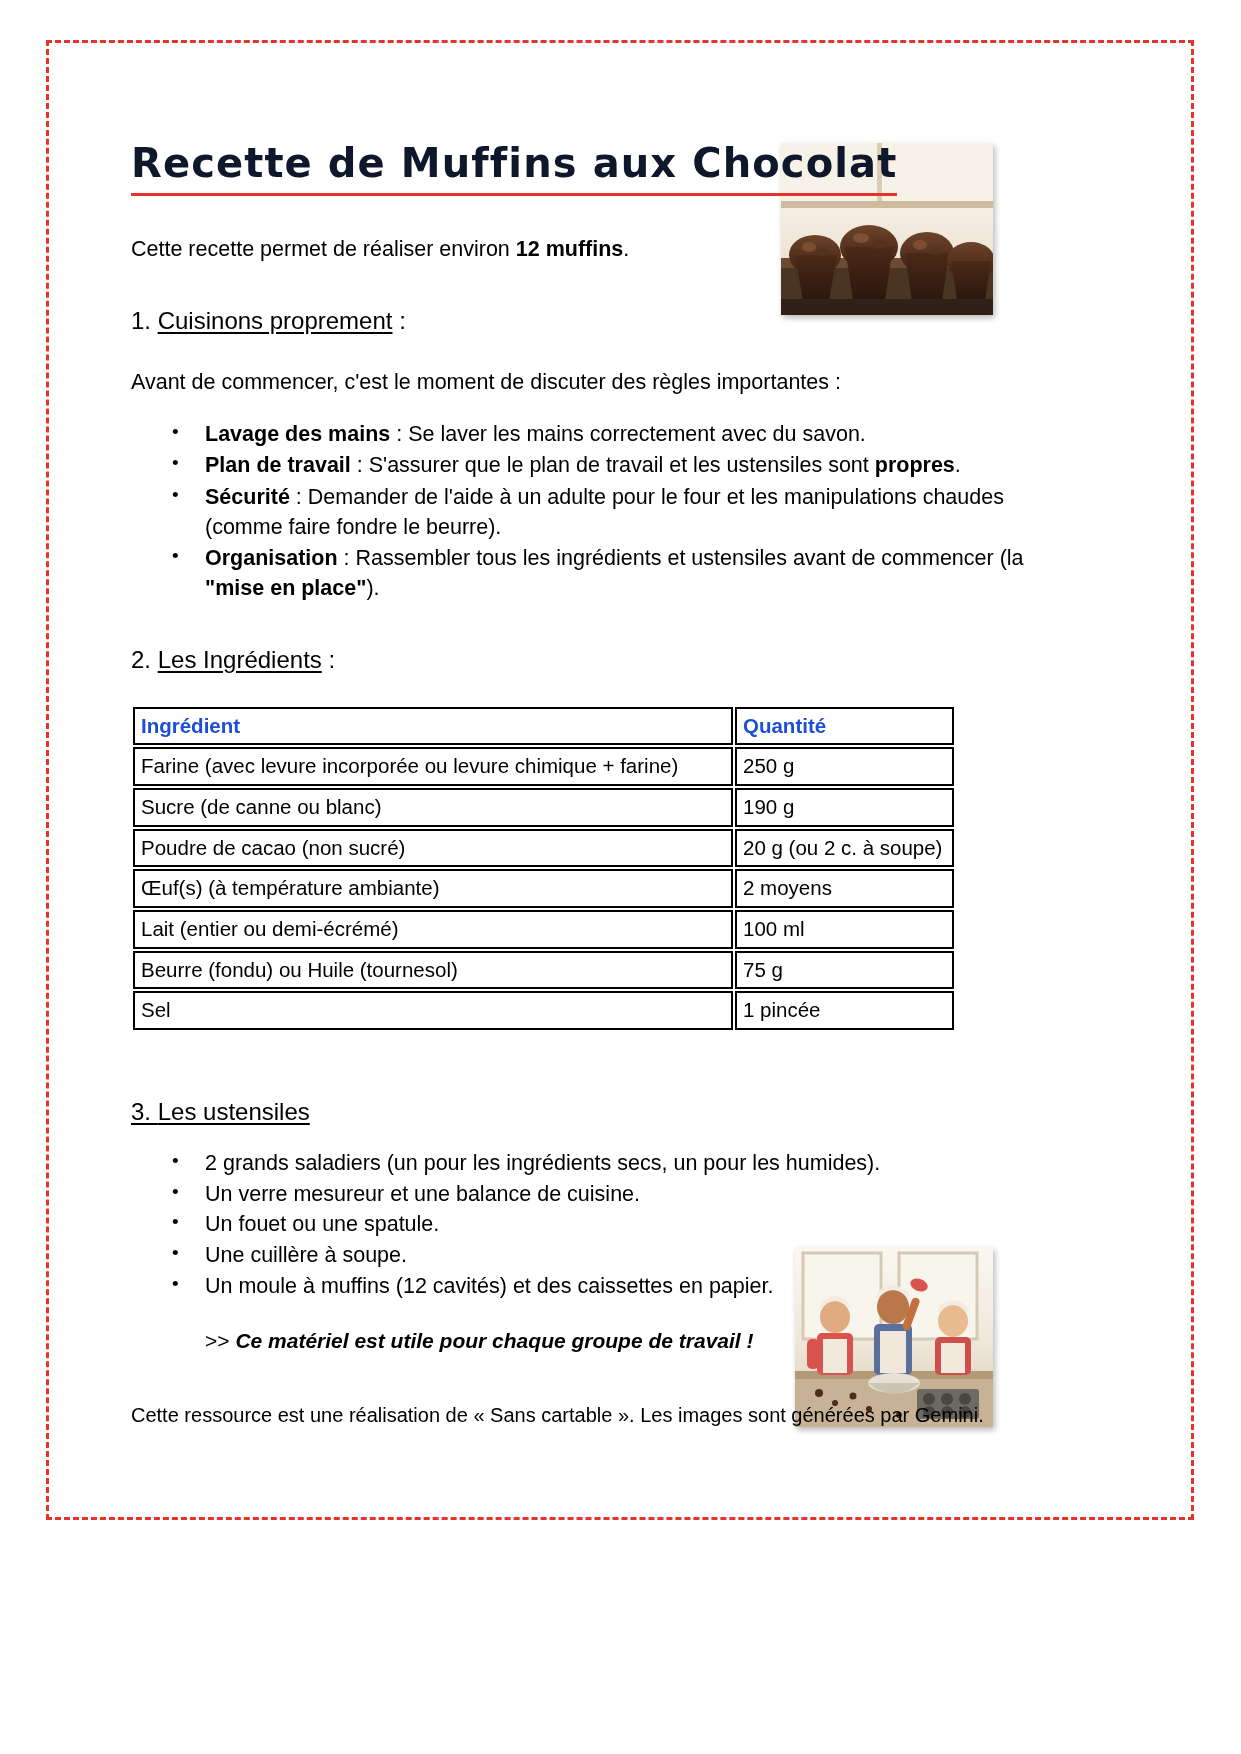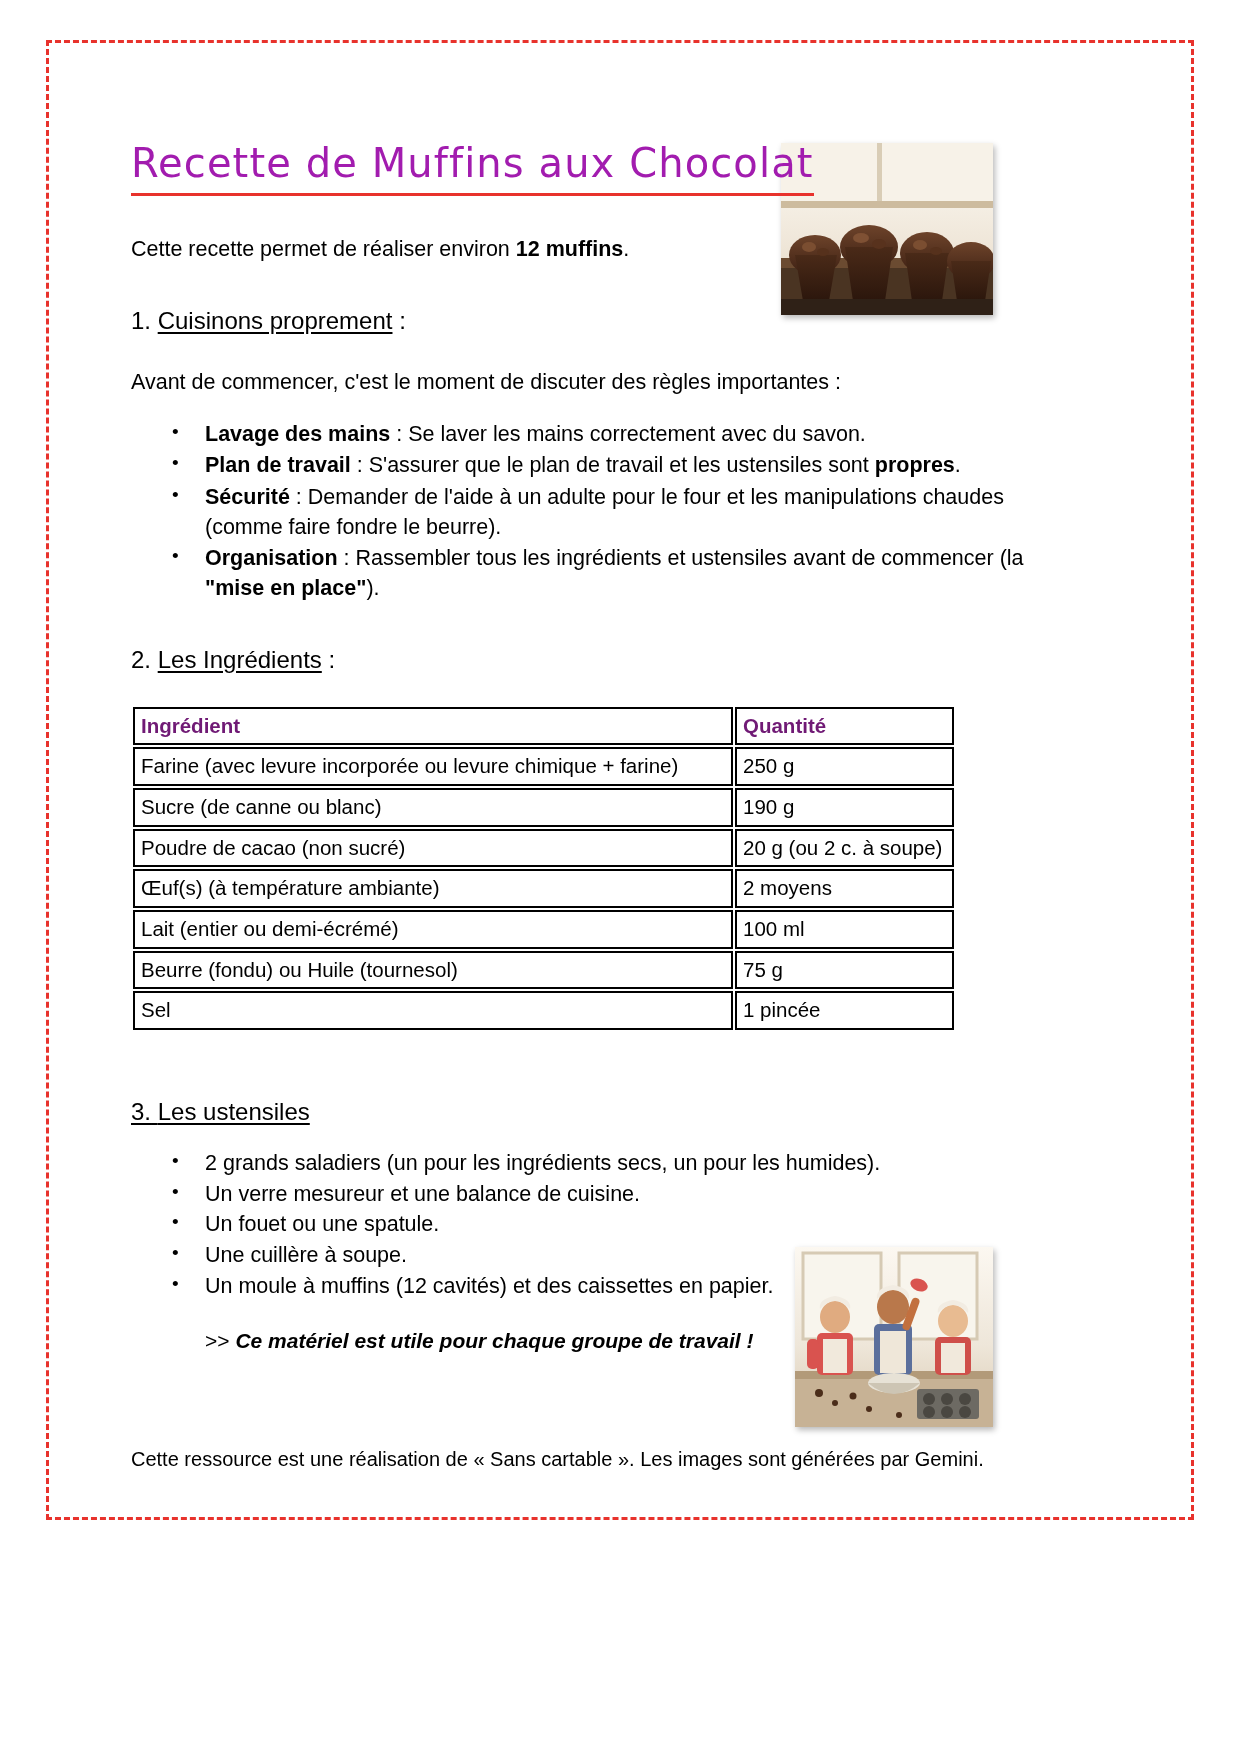--- a/index.html
+++ b/index.html
@@ -33,23 +33,23 @@
   .content {
     position: absolute;
     left: 131px;
     top: 140px;
     width: 900px;
   }
 
   
   .doc-title {
     font-family: "DejaVu Sans", sans-serif;
-    color: #a21caf;
+    color: #0f172a;
     font-size: 40px;
-    font-weight: normal;
+    font-weight: bold;
     letter-spacing: 1.1px;
     margin: 0;
     padding: 0 0 6px 0;
     display: inline-block;
     border-bottom: 3px solid #e8322c;
     line-height: 1.18;
   }
 
   .intro {
     font-size: 21.5px;
@@ -117,41 +117,41 @@
     padding: 4px 6px 5px 6px;
     font-size: 20.5px;
     text-align: left;
     vertical-align: middle;
     line-height: 1.25;
     background: #ffffff;
     white-space: nowrap;
     overflow: visible;
   }
   table.ingredients th {
-    color: #701a75;
+    color: #1d4ed8;
     font-weight: bold;
   }
   table.ingredients td b { font-weight: normal; }
   .col-ing { width: 600px; }
   .col-qty { width: 219px; }
 
   
   .callout {
     margin: 28px 0 0 74px;
     font-size: 21px;
     font-weight: bold;
     font-style: italic;
   }
   .callout .arrows { font-style: normal; font-weight: normal; }
 
   
   .footer {
     position: absolute;
     left: 131px;
-    top: 1425px;
+    top: 1381px;
     width: 920px;
     font-size: 20px;
     line-height: 1.4;
   }
 
   
   .photo {
     position: absolute;
     overflow: hidden;
     box-shadow: 2px 3px 6px rgba(0,0,0,0.28);

